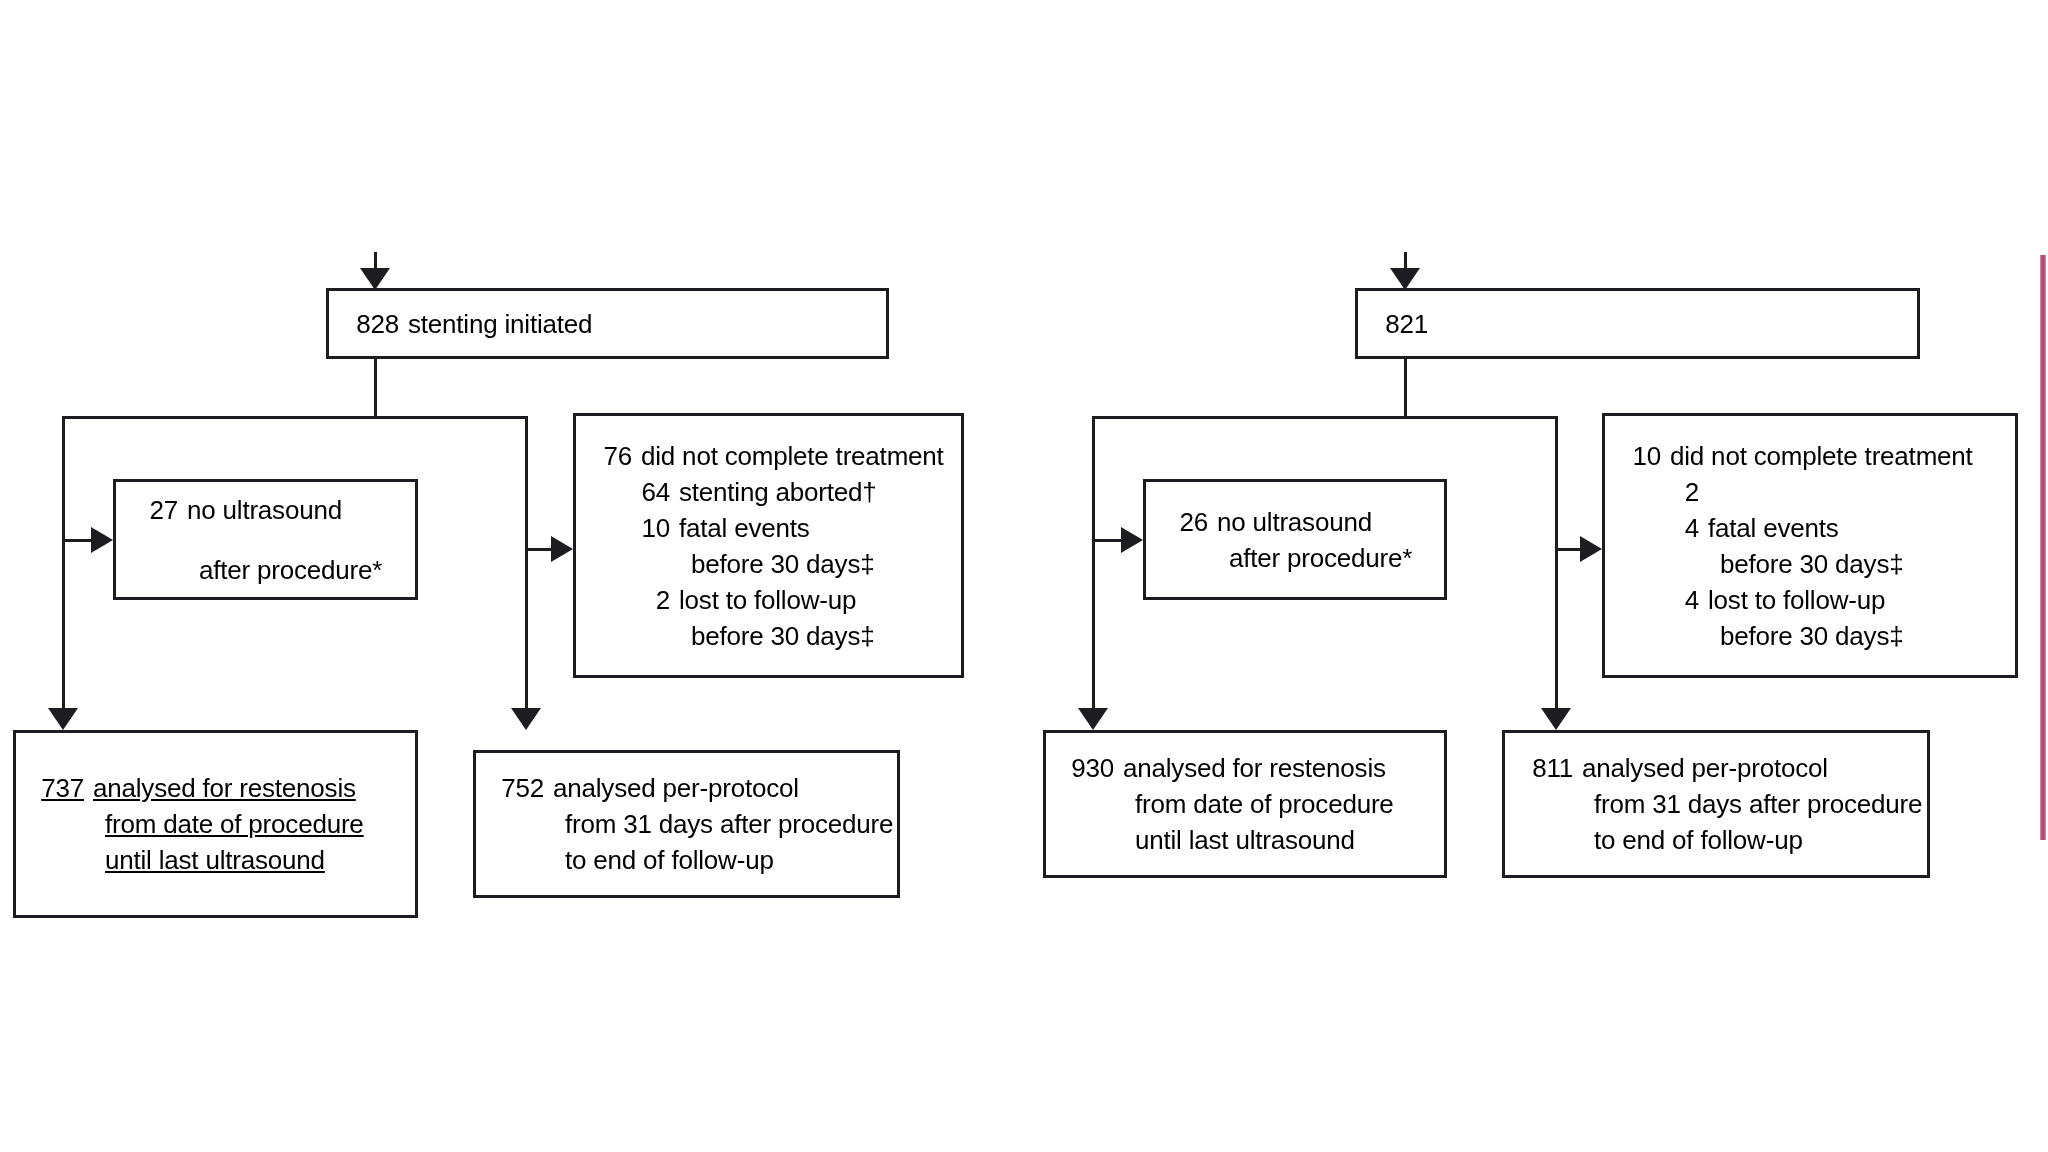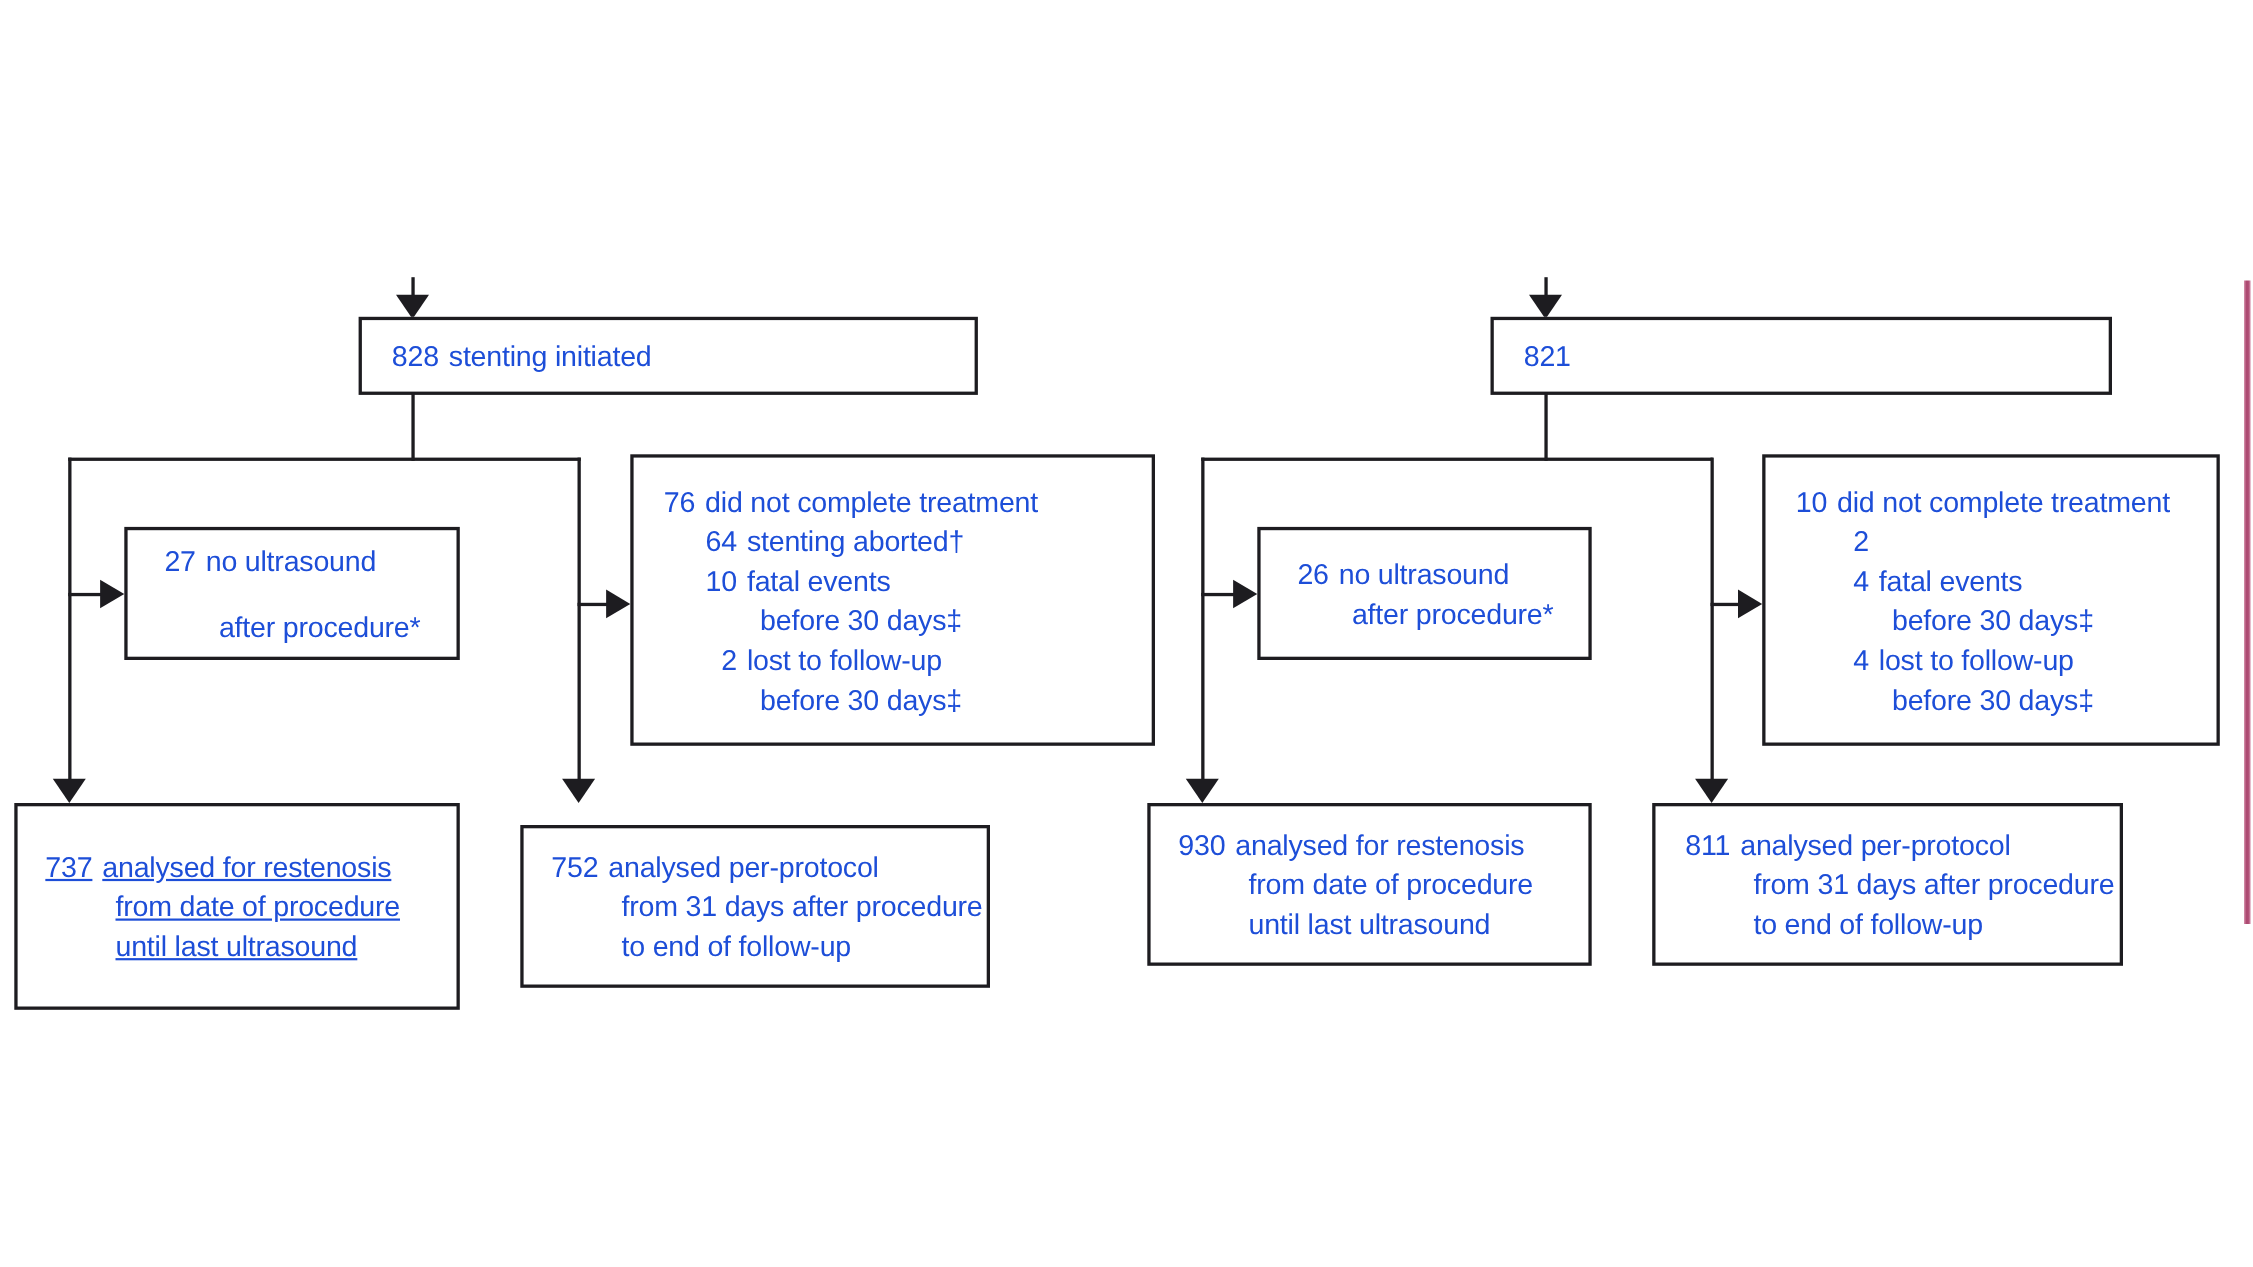--- a/index.html
+++ b/index.html
@@ -1,19 +1,19 @@
 <!DOCTYPE html>
 <html><head>
 <meta charset="utf-8">
 <style>
   html,body{margin:0;padding:0;background:#ffffff;}
   .stage{
     position:relative;width:2048px;height:1152px;background:#ffffff;overflow:hidden;
     font-family:"Liberation Sans","DejaVu Sans",sans-serif;
-    color:#1d4ed8;font-size:26px;line-height:36px;letter-spacing:-0.2px;
+    color:#000000;font-size:26px;line-height:36px;letter-spacing:-0.2px;
   }
   .box{
     position:absolute;box-sizing:border-box;background:#ffffff;
     border:3px solid #1d1c20;
     display:flex;flex-direction:column;justify-content:center;
   }
   .line{display:flex;white-space:nowrap;}
   .num{flex:none;text-align:right;margin-right:9px;}
   .w34{width:34px;}
   .w50{width:50px;}
@@ -68,21 +68,21 @@
         <span class="txt">no ultrasound</span>
       </div>
     <div class="line">
         <span class="num w34"></span>
         <span class="txt ind">after procedure*</span>
       </div>
   </div>
 
   <div class="hline" style="left:525px;top:548px;width:29px;"></div>
   <div class="head-right" style="left:551px;top:536px;"></div>
-  <div class="box pad22" style="left:573px;top:413px;width:477px;height:265px;">
+  <div class="box pad22" style="left:573px;top:413px;width:391px;height:265px;">
     <div class="line">
         <span class="num w34">76</span>
         <span class="txt">did not complete treatment</span>
       </div>
     <div class="line">
         <span class="num w72">64</span>
         <span class="txt">stenting aborted†</span>
       </div>
     <div class="line">
         <span class="num w72">10</span>

